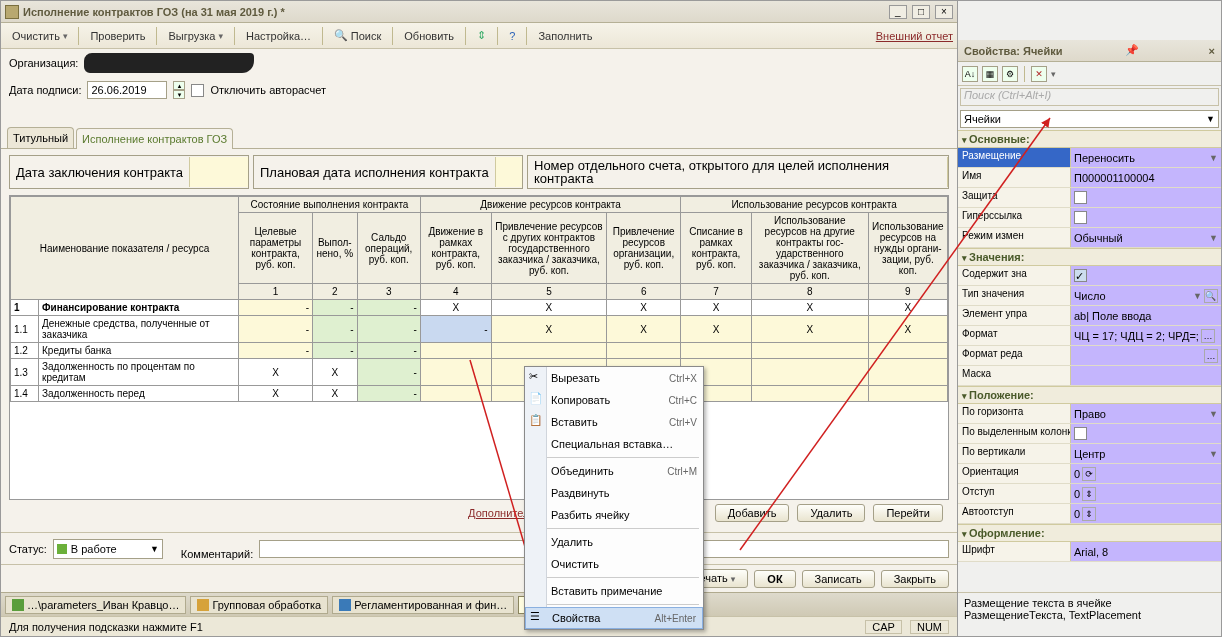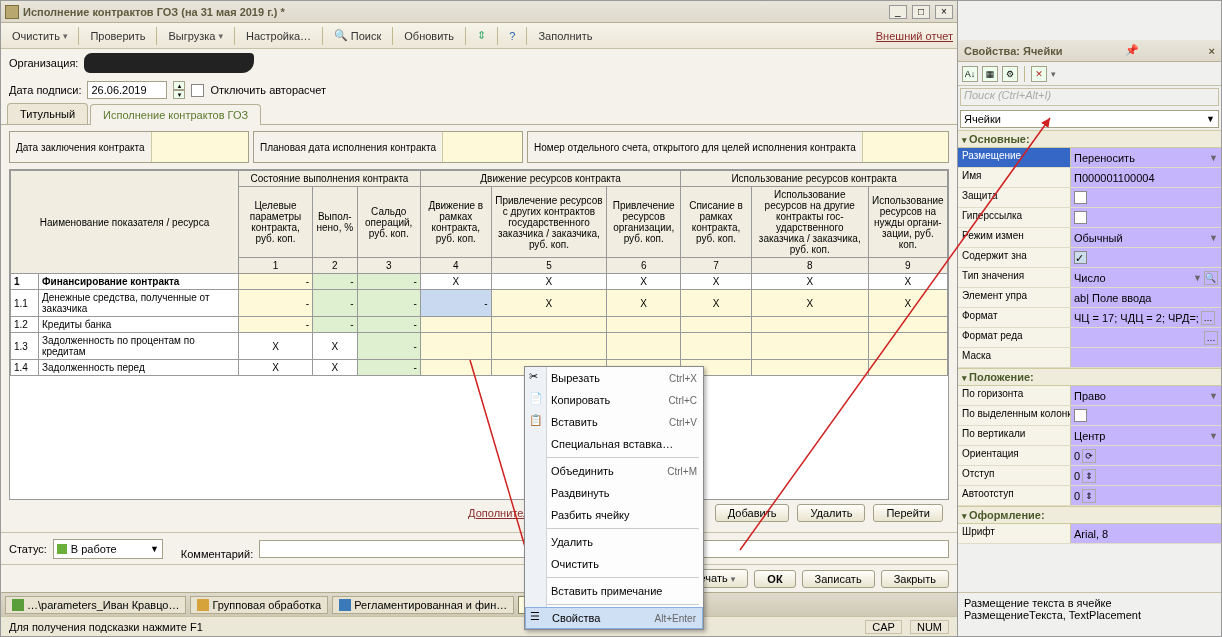--- a/index.html
+++ b/index.html
@@ -18,26 +18,26 @@
   .ext{ margin-left:auto; color:#8b2a2a; text-decoration:underline; cursor:pointer;}
   .form-row{display:flex; align-items:center;padding:4px 8px;gap:6px;}
   .form-row label{font-size:11px;}
   .input{border:1px solid #a5a088;background:#fff;height:18px;padding:0 3px;font-size:11px;}
   .blot{display:inline-block;width:170px;height:20px;background:#222;border-radius:8px 4px 12px 6px;}
   .datebox{width:80px;}
   .spin{display:inline-flex;flex-direction:column;width:12px;}
   .spin span{height:9px;border:1px solid #a5a088;background:#efe;font-size:7px;text-align:center;line-height:7px;cursor:pointer;}
   .chk{width:13px;height:13px;border:1px solid #888;background:#fff;}
   .tabs{display:flex;padding:0 6px;gap:2px;border-bottom:1px solid #b5b096;}
-  .tab{padding:4px 12px;border:1px solid #b5b096;border-bottom:none;background:#ece7d7;border-radius:4px 4px 0 0;cursor:pointer;}
+  .tab{padding:4px 5px;border:1px solid #b5b096;border-bottom:none;background:#ece7d7;border-radius:4px 4px 0 0;cursor:pointer;margin-top:24px;}
   .tab.active{background:#f5f2eb;position:relative;top:1px;color:#5a7a2e;}
   .work{flex:1;padding:6px 8px;overflow:hidden;display:flex;flex-direction:column;}
   .hdrrow{display:flex;gap:4px;margin-bottom:6px;}
   .hdrbox{border:1px solid #a5a088;display:flex;align-items:center;flex:1;}
-  .hdrbox .lbl{padding:3px 6px;background:#f5f2eb;font-size:10px;line-height:13px;}
+  .hdrbox .lbl{padding:3px 6px;background:#f5f2eb;font-size:13px;line-height:13px;}
   .hdrbox .val{background:#fdf9d9;border-left:1px solid #d0ca9f;flex:1;height:30px;}
   .hdrbox.w1{flex:0 0 240px;} .hdrbox.w2{flex:0 0 270px;} .hdrbox.w3{flex:1;}
   .tablewrap{border:1px solid #999;overflow:auto;flex:1;background:#fff;position:relative;}
   table{border-collapse:collapse;width:100%;}
   th,td{border:1px solid #999;font-size:10px;padding:2px 3px;text-align:center;vertical-align:middle;}
   th{background:#f1eee1;font-weight:normal;}
   td.lft{text-align:left;}
   td.rgt{text-align:right;}
   td.ylw{background:#fdf9d9;}
   td.grn{background:#dff0d0;}
@@ -362,20 +362,21 @@
             <span class="chk" style="margin:0;"></span>
           </div>
         </div>
       <div class="p-row">
           <div class="k">Режим измен</div>
           <div class="v">
             <span>Обычный</span>
             <span class="ar">▼</span>
           </div>
         </div>
+      <div class="p-section">Значения:</div>
       <div class="p-row">
           <div class="k">Содержит зна</div>
           <div class="v">
             <span class="chk" style="background:#cde;">✓</span>
           </div>
         </div>
       <div class="p-row">
           <div class="k">Тип значения</div>
           <div class="v">
             <span>Число</span>

